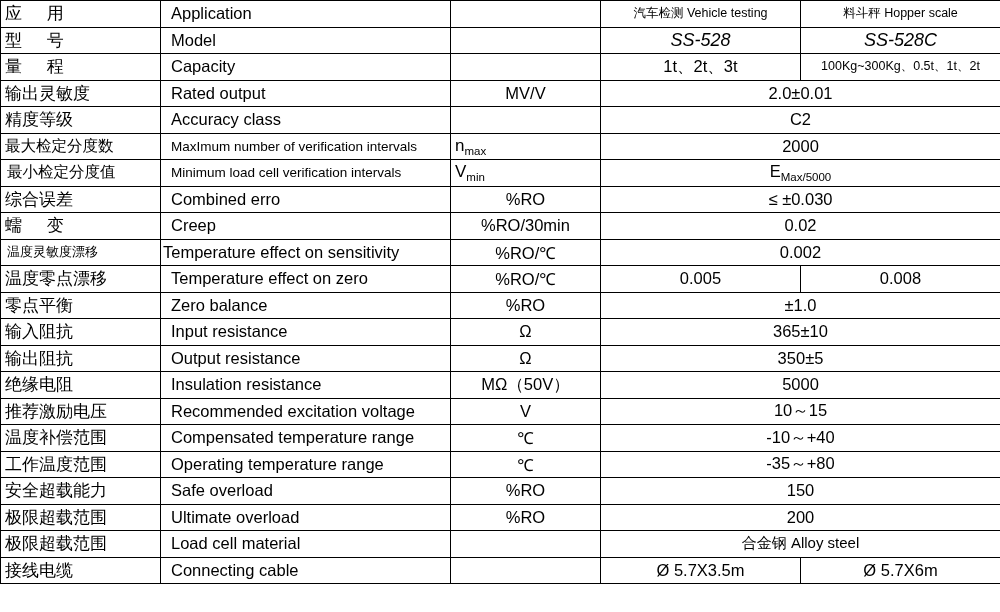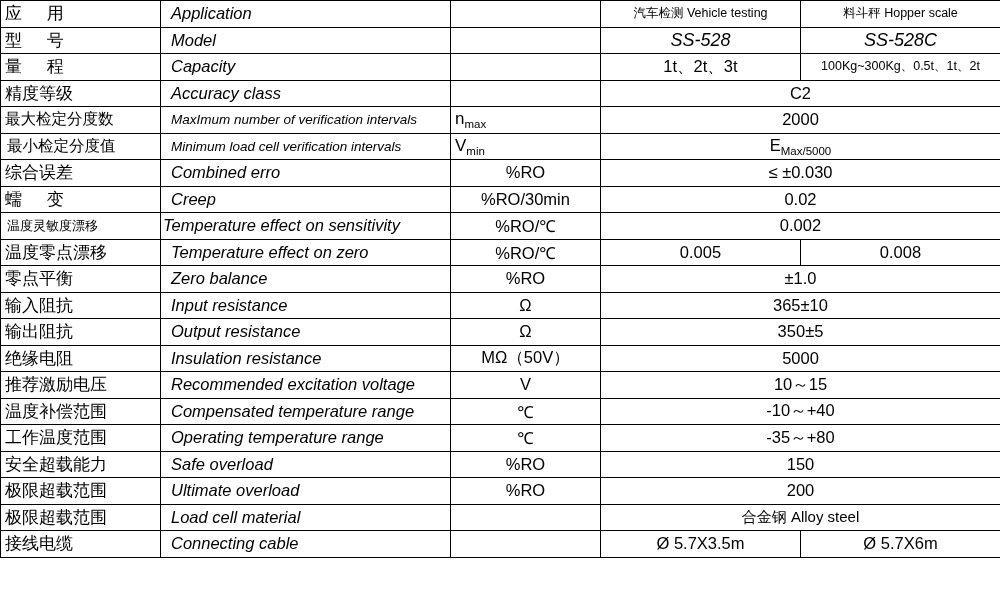--- a/index.html
+++ b/index.html
@@ -35,21 +35,20 @@
     font-size:17px;
     letter-spacing:0px;
   }
   .cn-sp{
     
     letter-spacing:10px;
   }
   .en{
     font-size:16.5px;
     padding-left:10px;
-    font-style:italic;
   }
   .en-small{font-size:13.5px;}
   .unit{
     font-size:16.5px;
     text-align:center;
   }
   .val{
     font-size:16.5px;
     text-align:center;
   }
@@ -81,20 +80,26 @@
     </tr>
 
     <tr>
       <td class="c-cn cn cn-sp">量    程</td>
       <td class="c-en en">Capacity</td>
       <td class="c-unit unit"></td>
       <td class="c-v1 val">1t、2t、3t</td>
       <td class="c-v2 val val-small">100Kg~300Kg、0.5t、1t、2t</td>
     </tr>
 
+    <tr>
+      <td class="c-cn cn">输出灵敏度</td>
+      <td class="c-en en">Rated output</td>
+      <td class="c-unit unit">MV/V</td>
+      <td class="val" colspan="2">2.0±0.01</td>
+    </tr>
 
     <tr>
       <td class="c-cn cn">精度等级</td>
       <td class="c-en en">Accuracy class</td>
       <td class="c-unit unit"></td>
       <td class="val" colspan="2">C2</td>
     </tr>
 
     <tr>
       <td class="c-cn cn" style="font-size:15.5px;">最大检定分度数</td>

